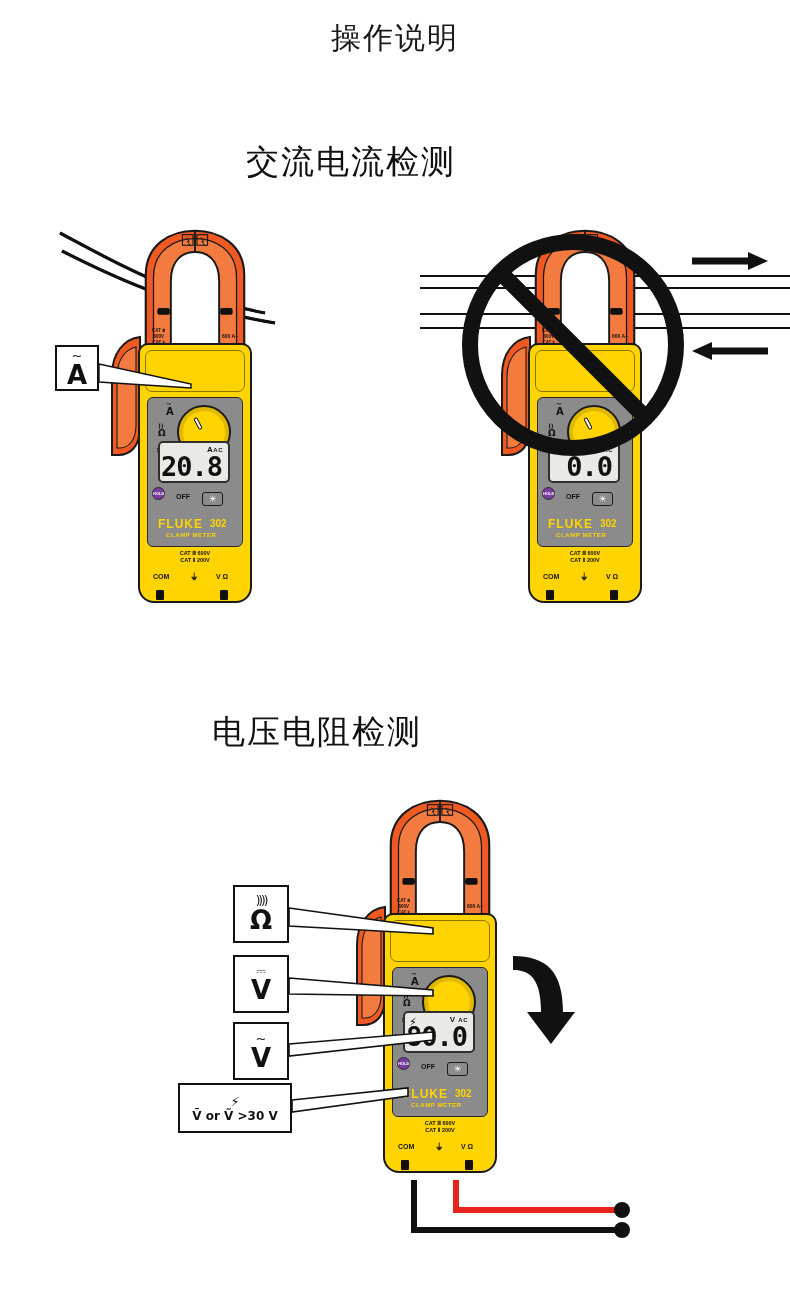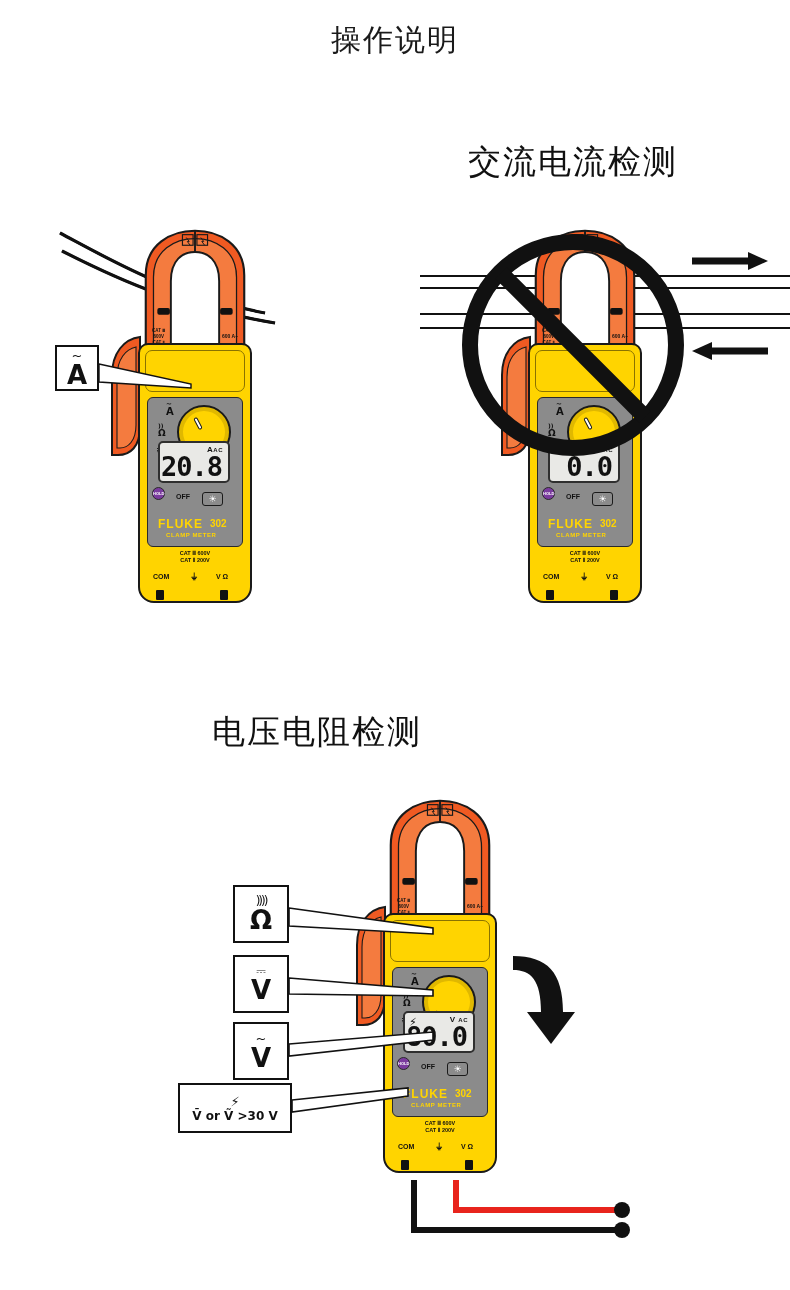--- a/index.html
+++ b/index.html
@@ -19,39 +19,39 @@
     width: 100%;
     padding-top: 22px;
     text-align: center;
   }
   .page-title {
     font-size: 30px;
     line-height: 36px;
     color: #1a1a1a;
     letter-spacing: 2px;
     font-weight: 400;
-    font-family: Liberation Serif, serif;
+    font-family: Liberation Mono, monospace;
   }
   .page-subtitle {
     margin-top: 9px;
     font-size: 11px;
     letter-spacing: 2.6px;
     color: #595959;
     font-family: "DejaVu Sans Mono", "Liberation Mono", monospace;
   }
 
   
   .section-title {
     text-align: center;
     font-size: 33px;
     color: #111;
     letter-spacing: 2px;
     font-family: "DejaVu Sans", "Liberation Sans", sans-serif;
   }
-  #section-ac-current-title { position:absolute; left:8px; top:140px; width:670px;text-align:right; }
+  #section-ac-current-title { position:absolute; left:16px; top:140px; width:670px; }
   #section-voltage-title     { position:absolute; left:0; top:710px; width:634px; }
 
   
   .stage { position: absolute; left:0; top:0; width:790px; height:1290px; }
   .abs { position:absolute; }
 
   
   .meter { position:absolute; width:130px; height:420px; }
 
   .jaw-wrap { position:absolute; left:0; top:0; width:130px; height:140px; }

